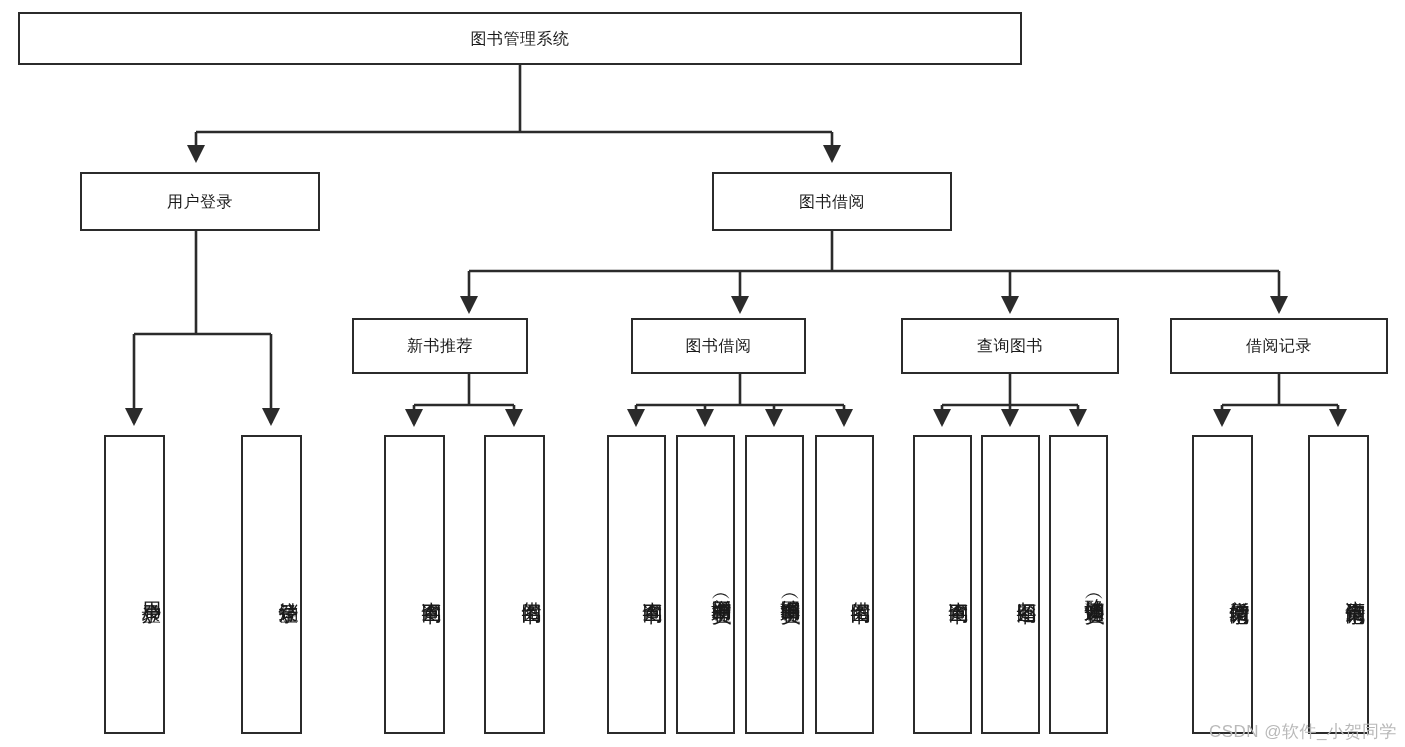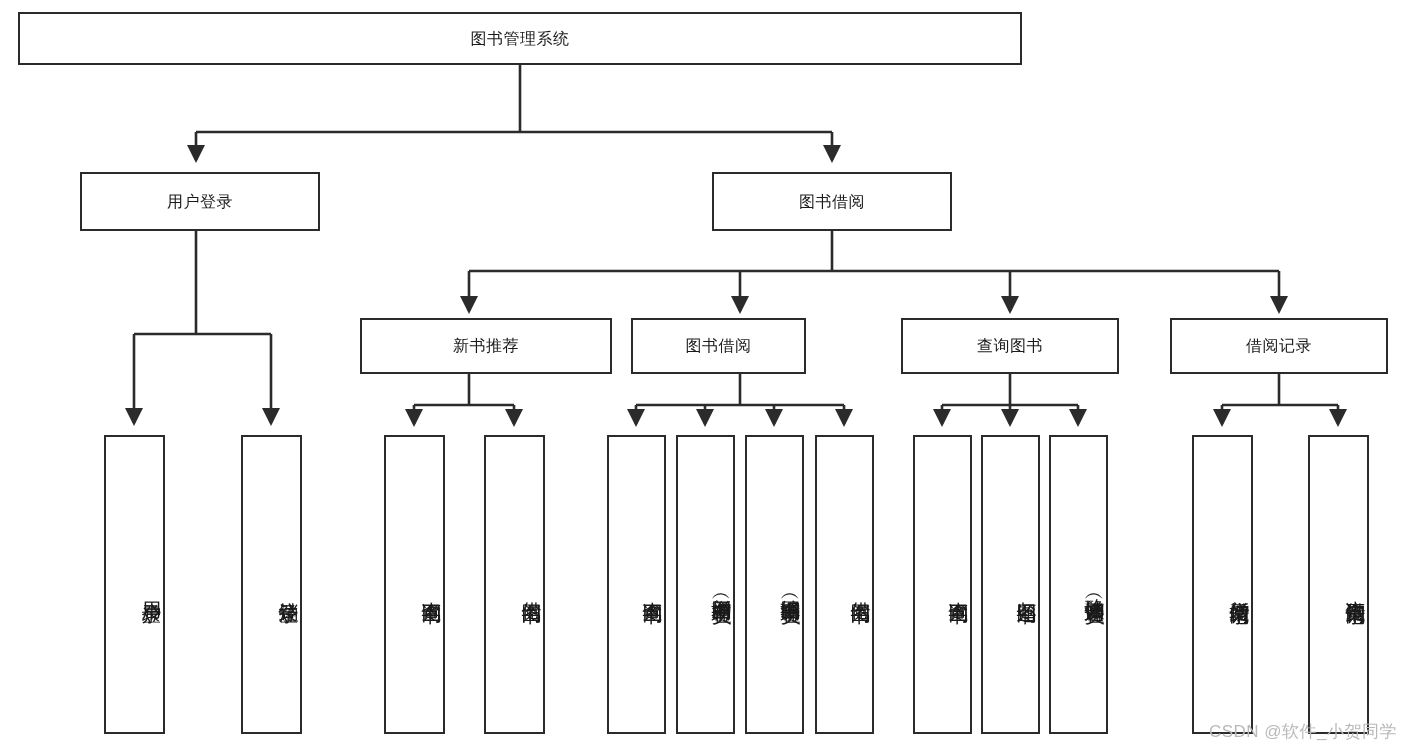--- a/index.html
+++ b/index.html
@@ -124,21 +124,21 @@
     <span>图书管理系统</span>
   </div>
 
   <div class="node horiz" style="left:80px; top:172px; width:240px; height:59px;">
     <span>用户登录</span>
   </div>
   <div class="node horiz" style="left:712px; top:172px; width:240px; height:59px;">
     <span>图书借阅</span>
   </div>
 
-  <div class="node horiz" style="left:360px; top:318px; width:252px; height:56px;text-align:center;">
+  <div class="node horiz" style="left:352px; top:318px; width:176px; height:56px;text-align:center;">
     <span>新书推荐</span>
   </div>
   <div class="node horiz" style="left:631px; top:318px; width:175px; height:56px;">
     <span>图书借阅</span>
   </div>
   <div class="node horiz" style="left:901px; top:318px; width:218px; height:56px;">
     <span>查询图书</span>
   </div>
   <div class="node horiz" style="left:1170px; top:318px; width:218px; height:56px;">
     <span>借阅记录</span>

